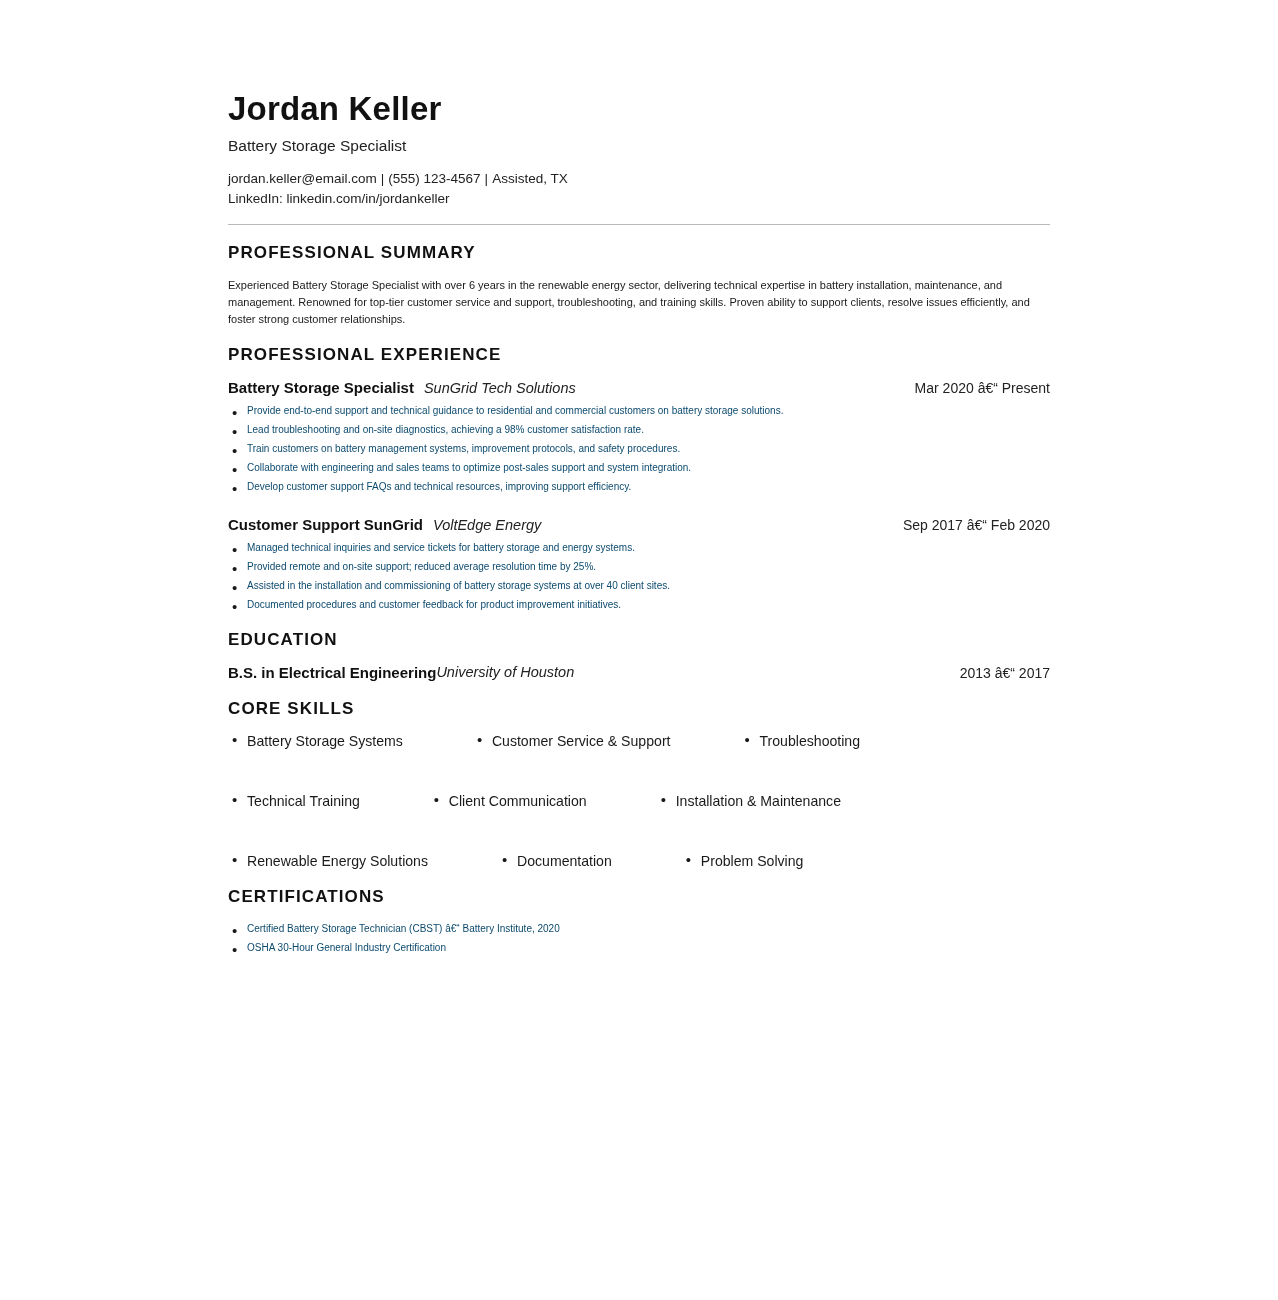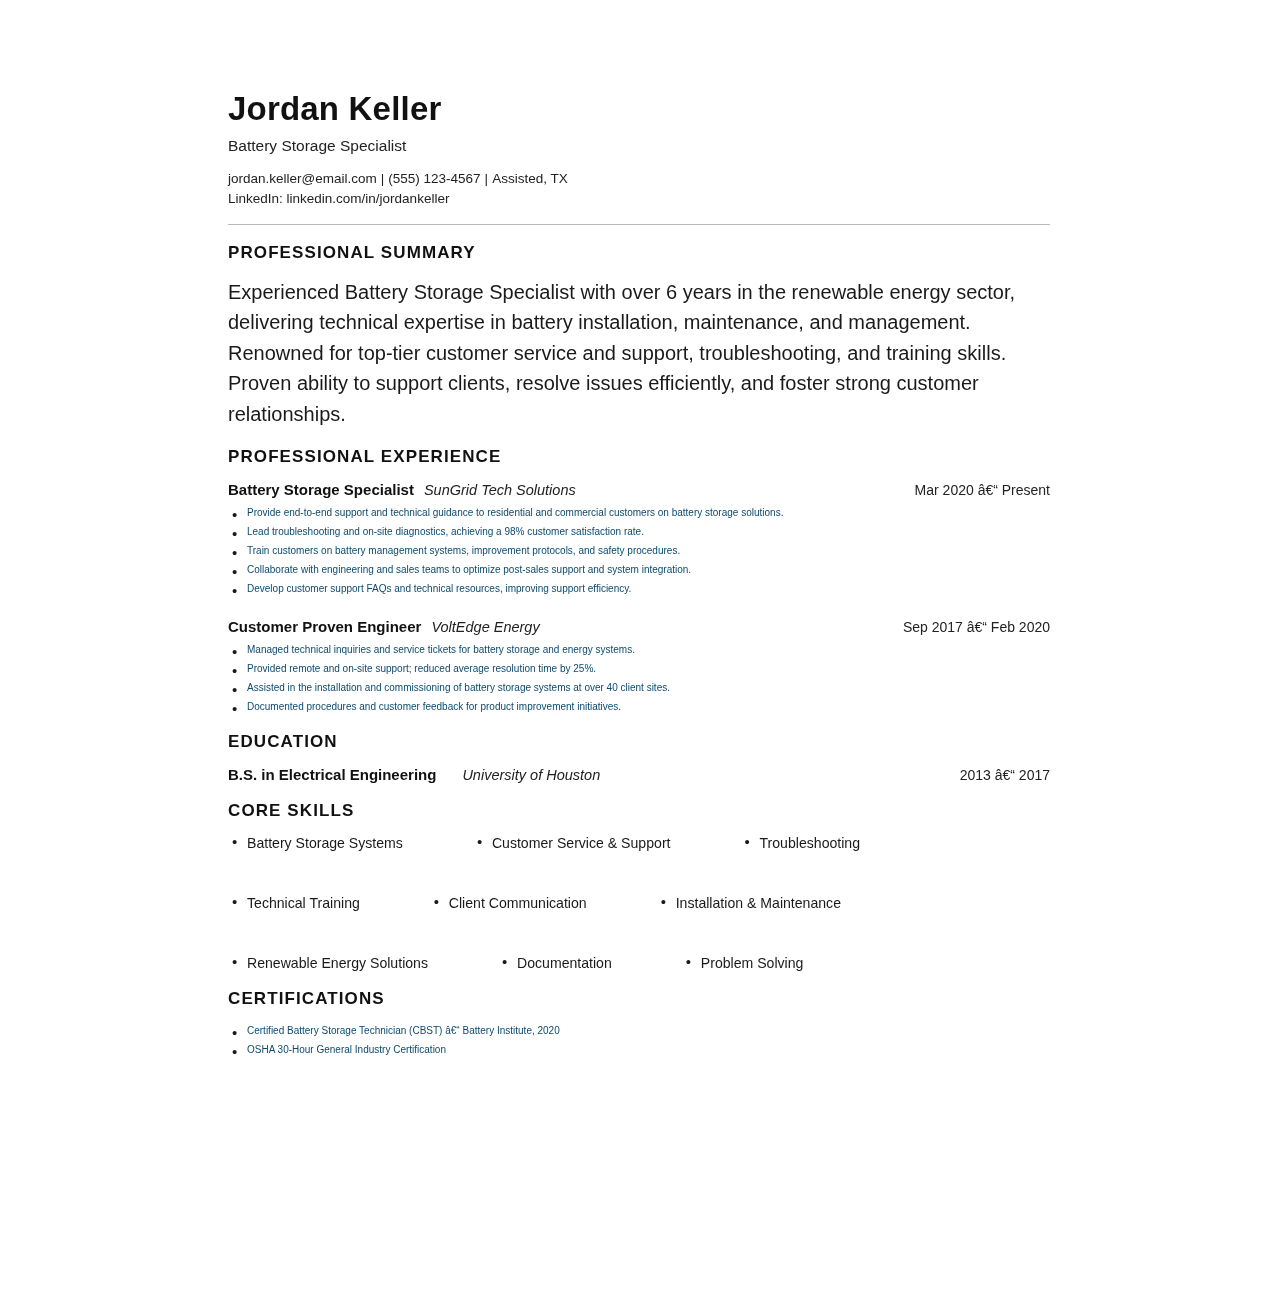--- a/index.html
+++ b/index.html
@@ -62,21 +62,21 @@
   }
   .section-title {
     font-size: 17px;
     font-weight: bold;
     letter-spacing: 1.1px;
     color: #111111;
     margin: 0 0 14px 0;
     text-transform: uppercase;
   }
   .summary-text {
-    font-size: 20px;
+    font-size: 11px;
     line-height: 1.52;
     color: #1a1a1a;
     margin: 0;
     max-width: 818px;
   }
 
   
   .job {
     margin-bottom: 8px;
   }
@@ -133,22 +133,22 @@
   }
 
   
   .edu-head {
     display: flex;
     align-items: baseline;
     justify-content: space-between;
   }
   .edu-left {
     display: flex;
-    align-items: flex-end;
-    gap: 26px;
+    align-items: flex-start;
+    gap: 0;
   }
   .edu-degree {
     font-size: 15px;
     font-weight: bold;
     color: #111111;
   }
   .edu-school {
     font-size: 14.5px;
     font-style: italic;
     color: #222222;
@@ -231,21 +231,21 @@
           <li>Lead troubleshooting and on-site diagnostics, achieving a 98% customer satisfaction rate.</li>
           <li>Train customers on battery management systems, improvement protocols, and safety procedures.</li>
           <li>Collaborate with engineering and sales teams to optimize post-sales support and system integration.</li>
           <li>Develop customer support FAQs and technical resources, improving support efficiency.</li>
         </ul>
       </div>
 
       <div class="job">
         <div class="job-head">
           <div class="job-head-left">
-            <span class="job-role">Customer Proven Engineer</span>
+            <span class="job-role">Customer Support SunGrid</span>
             <span class="job-company">VoltEdge Energy</span>
           </div>
           <div class="job-dates">Sep 2017 â€“ Feb 2020</div>
         </div>
         <ul class="bullets">
           <li>Managed technical inquiries and service tickets for battery storage and energy systems.</li>
           <li>Provided remote and on-site support; reduced average resolution time by 25%.</li>
           <li>Assisted in the installation and commissioning of battery storage systems at over 40 client sites.</li>
           <li>Documented procedures and customer feedback for product improvement initiatives.</li>
         </ul>

